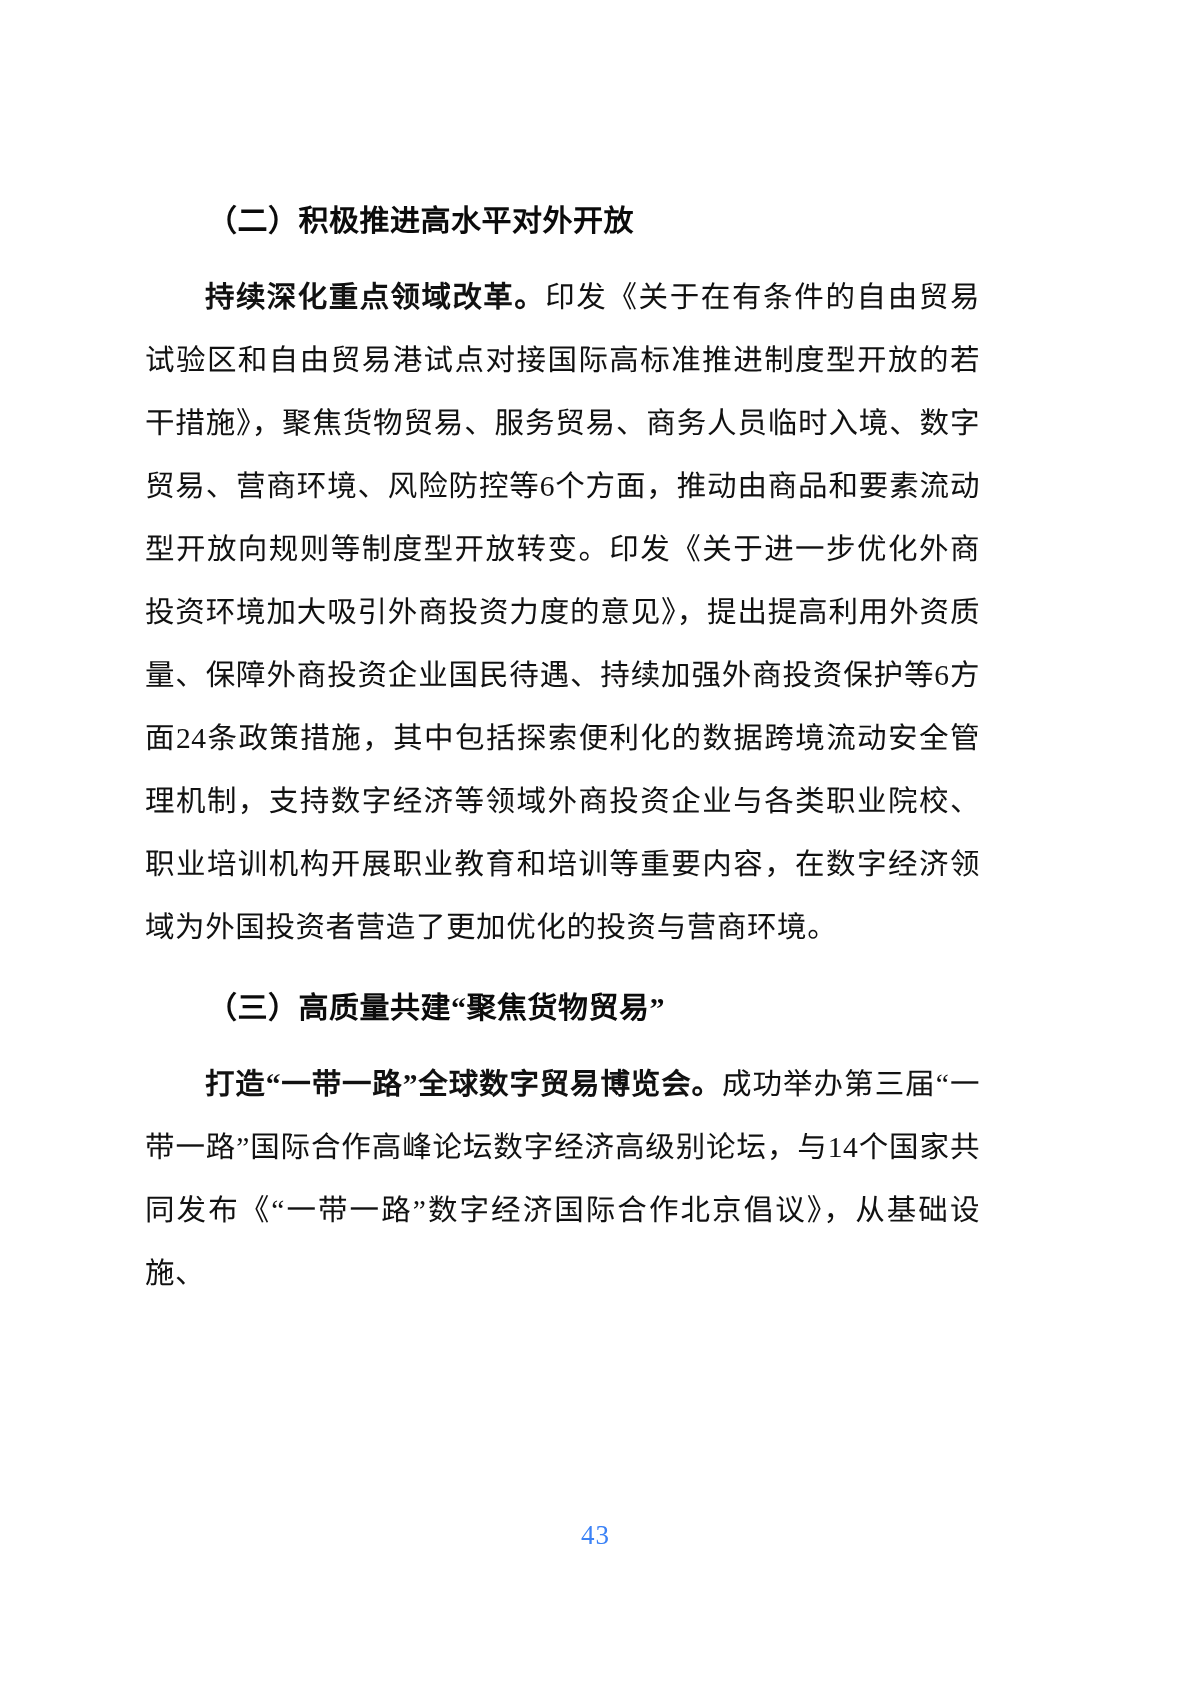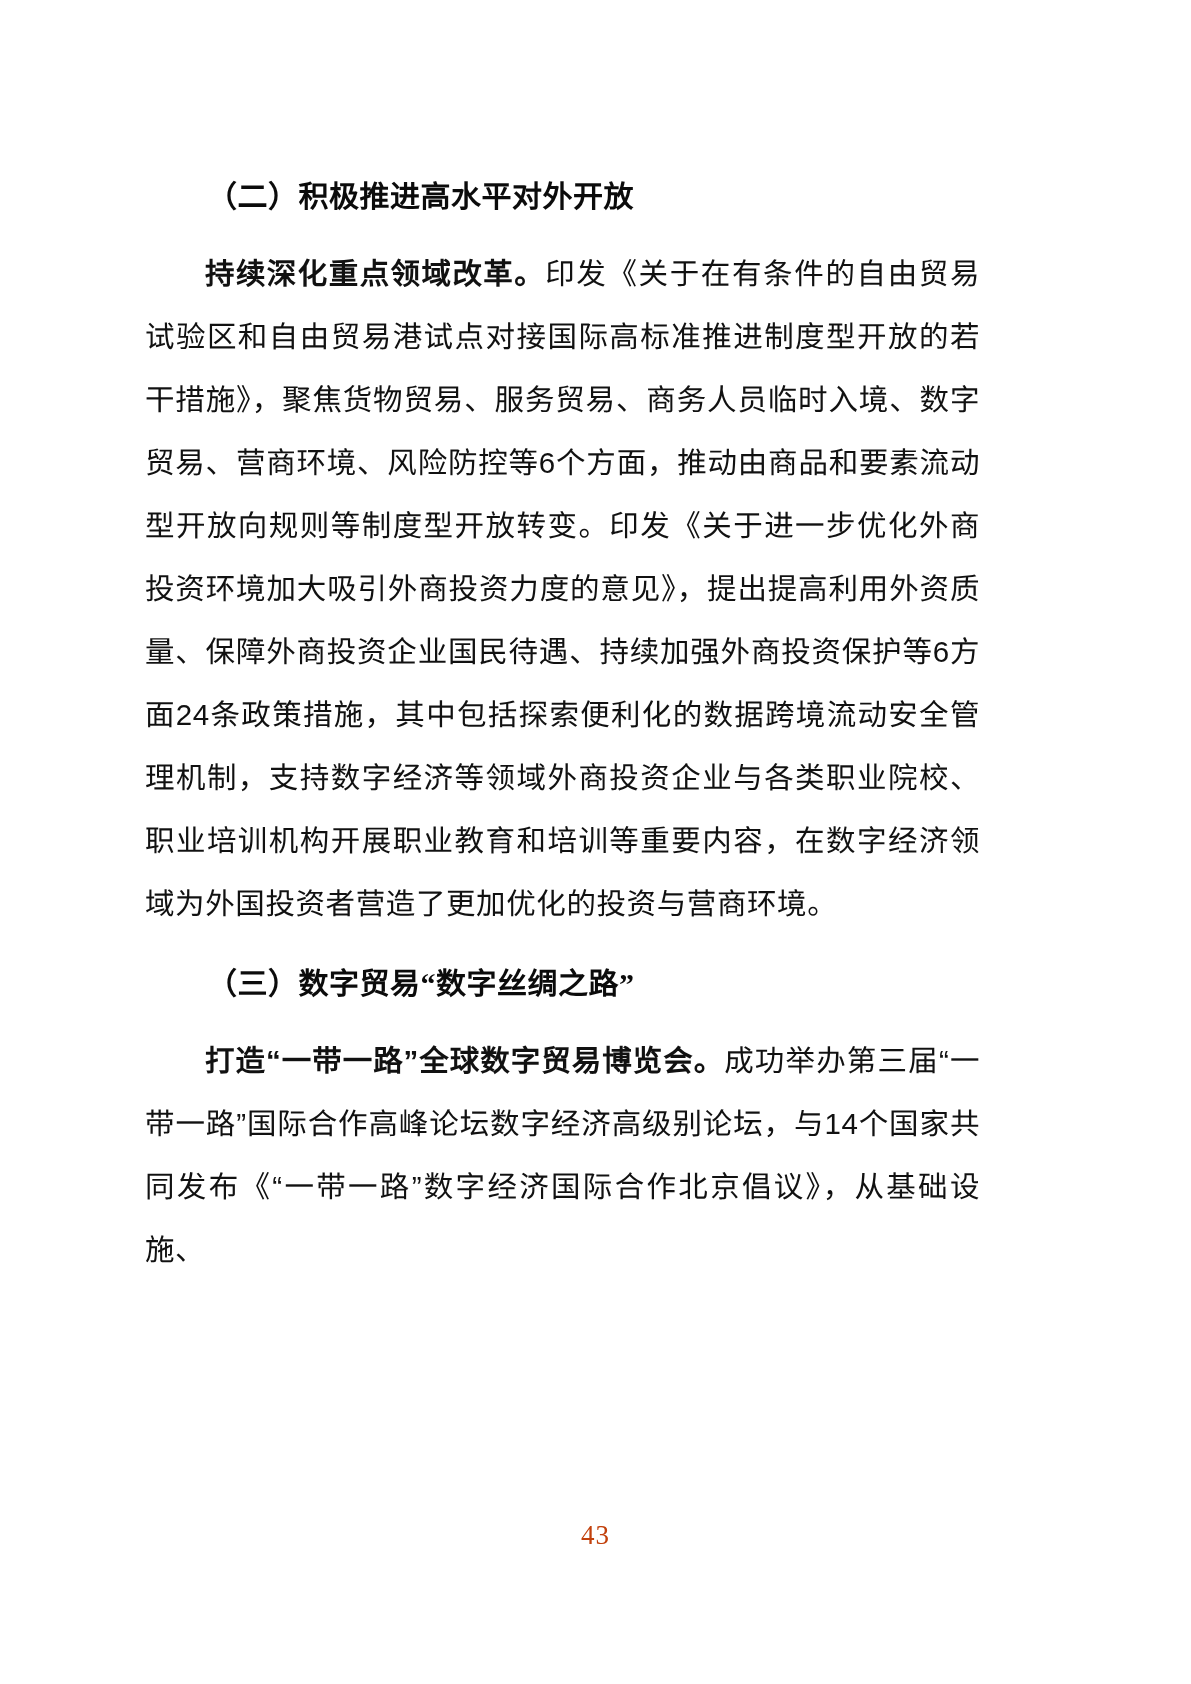--- a/index.html
+++ b/index.html
@@ -37,25 +37,25 @@
     font-size: 30px;
     font-weight: 700;
     line-height: 1.0;
     letter-spacing: 0.5px;
     text-indent: 62px;
     margin: 0 0 0 0;
     white-space: nowrap;
     color: #0b0b0b;
   }
 
-  .heading.h-second { padding-top: 0px; }
+  .heading.h-second { padding-top: 0px; margin-top: 24px; }
   .heading.h-third  { padding-top: 4px; }
 
   .para {
-    font-family: Liberation Sans, sans-serif;
+    font-family: Liberation Serif, serif;
     font-size: 29.5px;
     line-height: 63px;
     text-align: justify;
     text-justify: inter-character;
     text-indent: 60px;
     margin: 0;
     letter-spacing: 0.6px;
     color: #111111;
     word-break: break-all;
   }
@@ -71,21 +71,21 @@
   .gap-para-to-heading { height: 30px; }
 
   .page-number {
     position: absolute;
     left: 0;
     right: 0;
     top: 1520px;
     text-align: center;
     font-family: "Liberation Serif", "DejaVu Serif", serif;
     font-size: 27px;
-    color: #c2410c;
+    color: #3b82f6;
     letter-spacing: 1px;
   }
 </style>
 </head>
 <body>
 
 <div class="page">
 
   <div class="content">
 
@@ -93,21 +93,21 @@
 
     <div class="gap-heading-to-para"></div>
 
     <p class="para"><span class="lead">持续深化重点领域改革。</span><span>印发《关于在有条件的自由贸易试验区和自由贸易港试点对接国际高标准推进制度型开放的若干措施》，聚焦货物贸易、服务贸易、商务人员临时入境、数字贸易、营商环境、风险防控等6个方面，推动由商品和要素流动型开放向规则等制度型开放转变。印发《关于进一步优化外商投资环境加大吸引外商投资力度的意见》，提出提高利用外资质量、保障外商投资企业国民待遇、持续加强外商投资保护等6方面24条政策措施，其中包括探索便利化的数据跨境流动安全管理机制，支持数字经济等领域外商投资企业与各类职业院校、职业培训机构开展职业教育和培训等重要内容，在数字经济领域为外国投资者营造了更加优化的投资与营商环境。</span></p>
 
     <div class="gap-para-to-para"></div>
 
 
     <div class="gap-para-to-heading"></div>
 
-    <h2 class="heading h-third">（三）数字贸易“数字丝绸之路”</h2>
+    <h2 class="heading h-third">（三）高质量共建“聚焦货物贸易”</h2>
 
     <div class="gap-heading-to-para"></div>
 
     <p class="para"><span class="lead">打造“一带一路”全球数字贸易博览会。</span><span>成功举办第三届“一带一路”国际合作高峰论坛数字经济高级别论坛，与14个国家共同发布《“一带一路”数字经济国际合作北京倡议》，从基础设施、</span></p>
 
   </div>
 
   <div class="page-number">43</div>
 
 </div>

